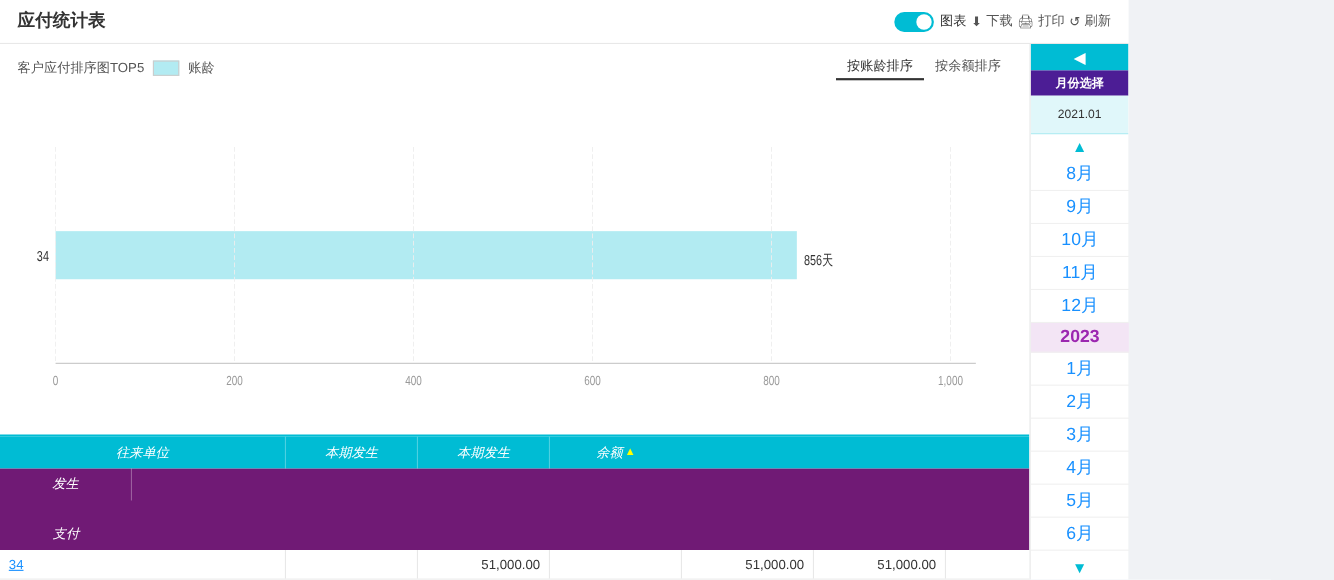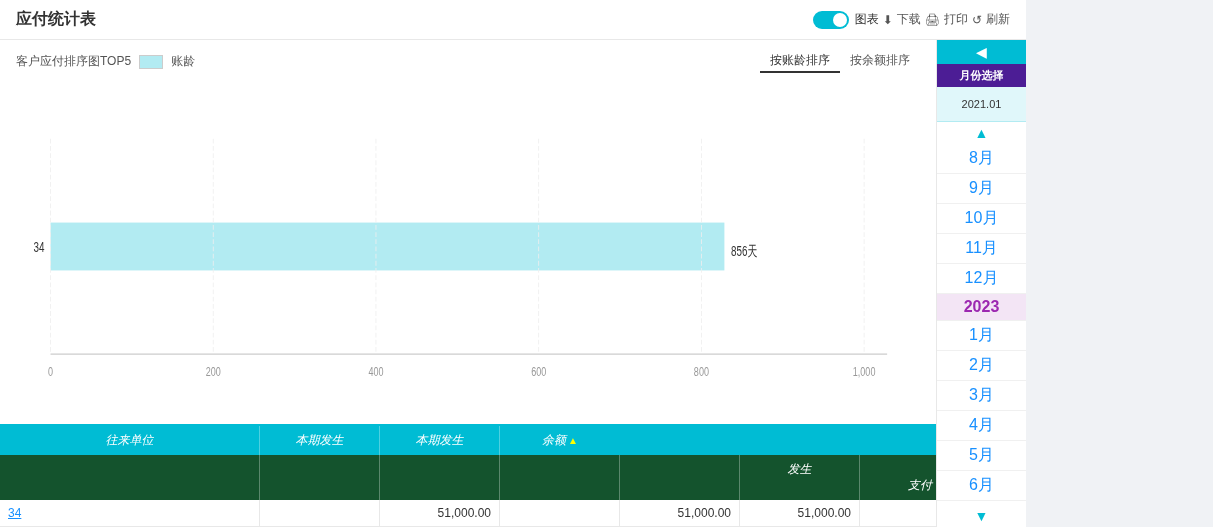--- a/index.html
+++ b/index.html
@@ -143,21 +143,21 @@
           <div class="header-row1" style="background:#00bcd4; color:#fff; display:flex;">
             <div class="th col-unit" style="display:flex;align-items:center;justify-content:center;">往来单位</div>
             <div class="th col-current-occur" style="display:flex;align-items:center;justify-content:center;">本期发生</div>
             <div class="th col-current-pay" style="display:flex;align-items:center;justify-content:center;">本期发生</div>
             <div class="th col-balance" style="display:flex;align-items:center;justify-content:center;">
               <span>余额</span>
               <span style="color:#ff0; margin-left:2px; font-size:10px;">▲</span>
             </div>
           </div>
 
-          <div class="header-row2" style="background:#14532d; color:#fff; display:flex;">
+          <div class="header-row2" style="background:#701a75; color:#fff; display:flex;flex-direction:column;">
             <div style="width:260px;flex-shrink:0;border-right:1px solid rgba(255,255,255,0.3);"></div>
             <div style="width:120px;flex-shrink:0;border-right:1px solid rgba(255,255,255,0.3);"></div>
             <div style="width:120px;flex-shrink:0;border-right:1px solid rgba(255,255,255,0.3);"></div>
             <div style="width:120px;flex-shrink:0;border-right:1px solid rgba(255,255,255,0.3);"></div>
             <div style="width:120px;flex-shrink:0;border-right:1px solid rgba(255,255,255,0.3);"></div>
             <div class="th" style="width:120px;flex-shrink:0;border-right:1px solid rgba(255,255,255,0.3);">发生</div>
             <div class="th" style="width:120px;flex-shrink:0;margin-top:16px;">支付</div>
           </div>
 
           <div class="data-row">

